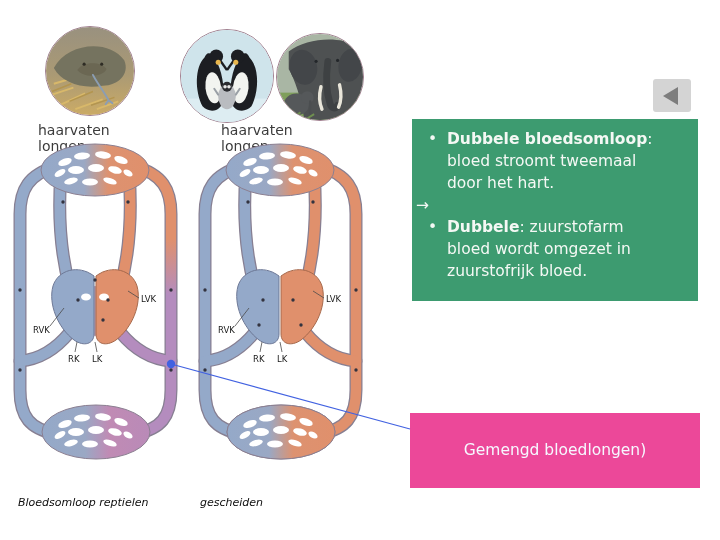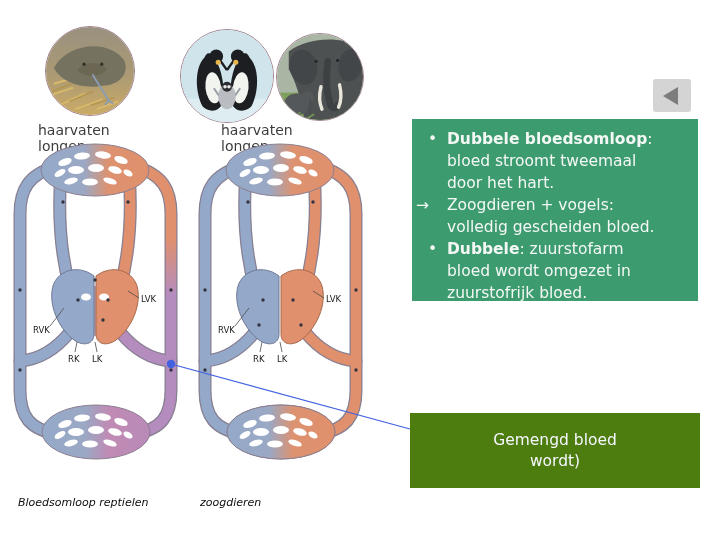--- a/index.html
+++ b/index.html
@@ -39,22 +39,22 @@
     box-sizing:border-box;padding-top:9px;
   }
   .gb-item{display:flex;}
   .gb-marker{flex:0 0 35px;box-sizing:border-box;padding-left:16px;}
   .gb-item.arrow .gb-marker{padding-left:4px;}
   .gb-text{width:212px;}
   .gb-bold{font-weight:bold;}
   
   .blue-box{
     position:absolute;left:410px;top:413px;width:290px;height:75px;
-    background:#4d7c0f;color:#f6f8ff;font-size:15.5px;line-height:21px;
-    display:flex;flex-direction:column;justify-content:center;align-items:center;text-align:center;
+    background:#ec4899;color:#f6f8ff;font-size:15.5px;line-height:21px;
+    display:flex;flex-direction:row;justify-content:center;align-items:center;text-align:center;
   }
   
   .overlay{position:absolute;left:0;top:0;width:720px;height:540px;pointer-events:none;}
   
   .back-btn{
     position:absolute;left:653px;top:79px;width:38px;height:33px;background:#d4d4d4;
     border-radius:3px;display:flex;align-items:center;justify-content:center;cursor:pointer;
   }
   .back-tri{
     width:0;height:0;border-top:9px solid transparent;border-bottom:9px solid transparent;
@@ -280,41 +280,40 @@
       </g>
       <text class="heart-label" x="25" y="193">RVK</text>
       <text class="heart-label" x="133" y="162">LVK</text>
       <text class="heart-label" x="60" y="222">RK</text>
       <text class="heart-label" x="84" y="222">LK</text>
     </svg>
   </div>
 
   <div class="caption" id="caption-left">Bloedsomloop reptielen</div>
   <div class="caption" id="caption-right">
-    <div>zoogdieren</div>
+    <div>gescheiden</div>
   </div>
 
   <div class="green-box">
     <div class="gb-item">
       <span class="gb-marker">•</span>
       <span class="gb-text"><span class="gb-bold">Dubbele bloedsomloop</span><span>: bloed stroomt tweemaal door het hart.</span></span>
     </div>
     <div class="gb-item arrow">
       <span class="gb-marker">→</span>
-      <span class="gb-text"><span class="gb-bold"></span><span>Zoogdieren + vogels: volledig gescheiden bloed.</span></span>
     </div>
     <div class="gb-item">
       <span class="gb-marker">•</span>
       <span class="gb-text"><span class="gb-bold">Dubbele</span><span>: zuurstofarm bloed wordt omgezet in zuurstofrijk bloed.</span></span>
     </div>
   </div>
 
   <div class="blue-box">
     <div>Gemengd bloed</div>
-    <div>wordt)</div>
+    <div>longen)</div>
   </div>
 
   <svg class="overlay">
     <line x1="171" y1="364" x2="410" y2="429" stroke="#4262e1" stroke-width="1.2"></line>
     <circle cx="171" cy="364" r="4.2" fill="#4262e1"></circle>
   </svg>
 
   <div class="back-btn">
     <div class="back-tri"></div>
   </div>

